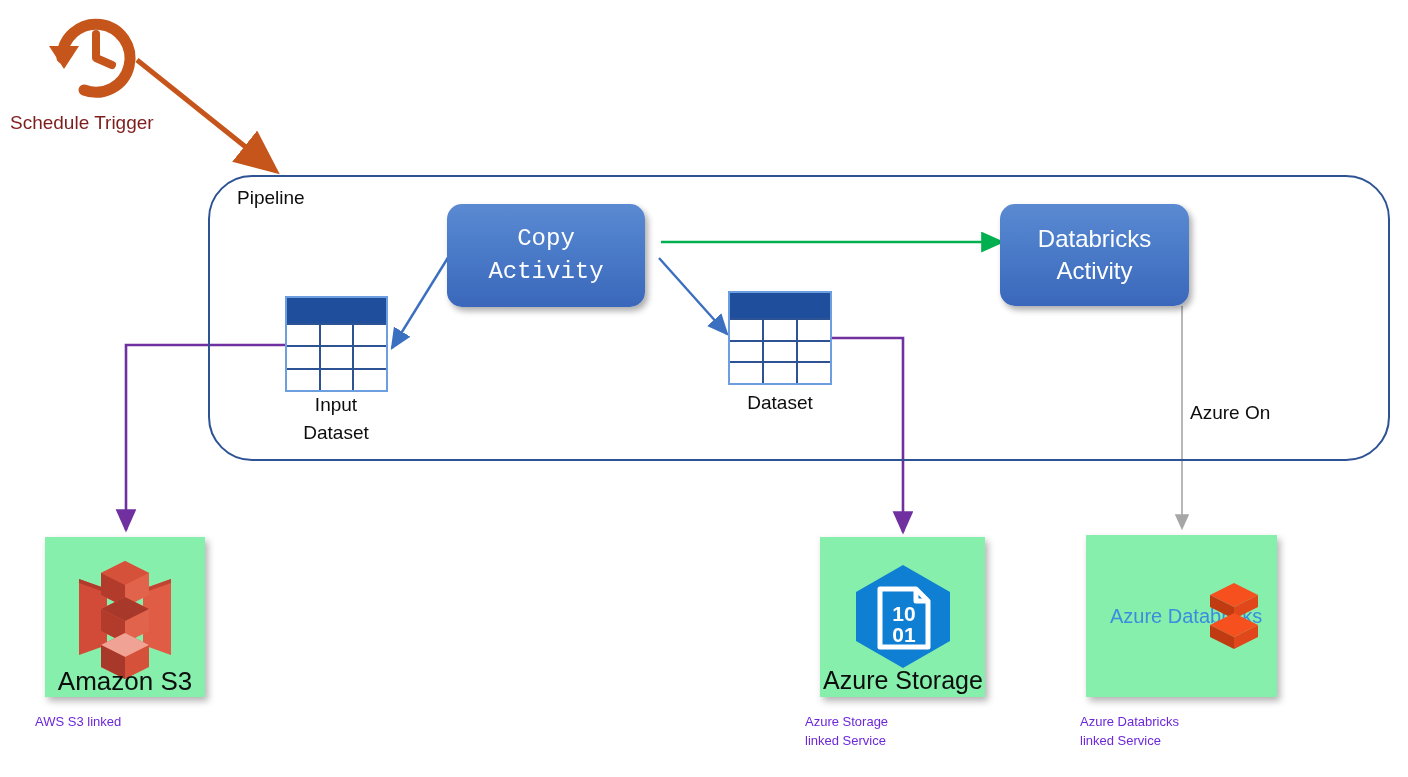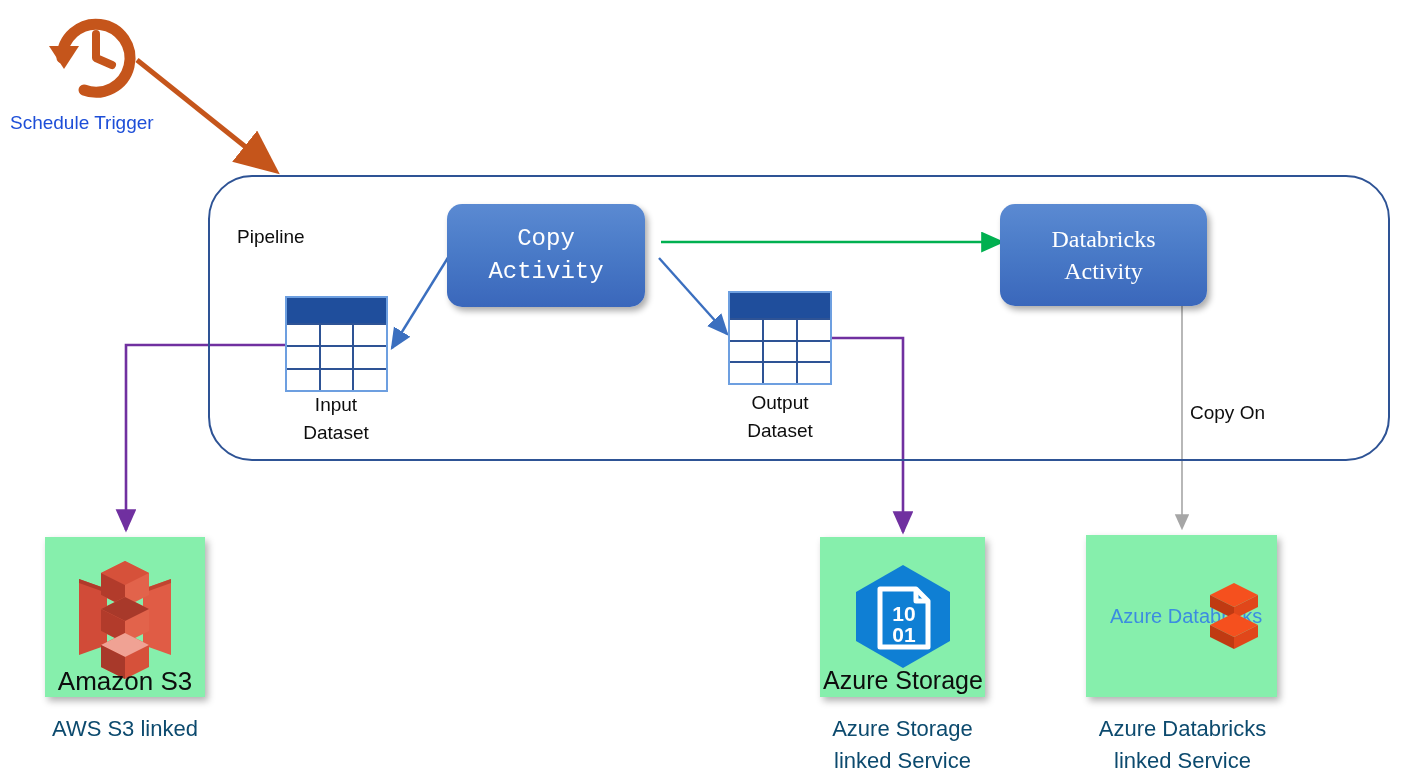--- a/index.html
+++ b/index.html
@@ -30,39 +30,38 @@
   }
 
   
   #schedule-trigger-icon {
     left: 42px; top: 6px;
     width: 108px; height: 98px;
   }
   #schedule-trigger-label {
     left: 10px; top: 112px;
     font-size: 19px;
-    color: #1d4ed8;
+    color: #7f1d1d;
     white-space: nowrap;
   }
 
   
   #pipeline-box {
     left: 208px; top: 175px;
     width: 1182px; height: 286px;
     border: 2px solid #2E5395;
     border-radius: 44px;
     box-sizing: border-box;
     background: transparent;
   }
   #pipeline-label {
     left: 237px; top: 187px;
     font-size: 19px;
     color: #0d0d0d;
     white-space: nowrap;
-    margin-top: 39px;
   }
 
   
   .activity {
     border-radius: 15px;
     background: linear-gradient(to bottom, #5b8ad2 0%, #4a7bc8 45%, #3a67bb 100%);
     box-shadow: 3px 4px 6px rgba(0,0,0,0.33);
     color: #ffffff;
     font-size: 24px;
     line-height: 1.34;
@@ -72,21 +71,21 @@
     align-items: center;
     justify-content: center;
     box-sizing: border-box;
   }
   #copy-activity {
     left: 447px; top: 204px;
     width: 198px; height: 103px; font-family: Liberation Mono, monospace;
   }
   #databricks-activity {
     left: 1000px; top: 204px;
-    width: 207px; height: 102px; font-family: Liberation Serif, serif;
+    width: 189px; height: 102px;
   }
 
   
   .dataset-table {
     border: 2px solid #6d9fe0;
     background: #ffffff;
     box-sizing: border-box;
     display: flex;
     flex-direction: column;
   }
@@ -136,23 +135,22 @@
     background: #86efac;
     box-shadow: 3px 4px 7px rgba(0,0,0,0.30);
     box-sizing: border-box;
     overflow: hidden;
   }
   #s3-tile         { left: 45px;   top: 537px; width: 160px; height: 160px; }
   #storage-tile    { left: 820px;  top: 537px; width: 165px; height: 160px; }
   #databricks-tile { left: 1086px; top: 535px; width: 191px; height: 162px; }
 
   .service-caption {
-    font-size: 22px;
-    color: #0c4a6e;
-    text-align: center;
+    font-size: 13px;
+    color: #6d28d9;
     line-height: 1.45;
   }
   #s3-caption         { left: 35px;   top: 713px; width: 180px; }
   #storage-caption    { left: 805px;  top: 713px; width: 195px; }
   #databricks-caption { left: 1080px; top: 713px; width: 205px; }
 
   .svgfill { display: block; width: 100%; height: 100%; }
 </style>
 </head>
 <body>
@@ -258,25 +256,24 @@
         <div class="tcell"></div>
       </div>
       <div class="trow">
         <div class="tcell"></div>
         <div class="tcell"></div>
         <div class="tcell"></div>
       </div>
     </div>
   </div>
   <div class="abs dataset-caption" id="output-dataset-caption">
-    <div>Output</div>
     <div>Dataset</div>
   </div>
 
-  <div class="abs" id="runs-on-label">Copy On</div>
+  <div class="abs" id="runs-on-label">Azure On</div>
 
   <div class="abs service-tile" id="s3-tile">
     <svg class="svgfill" viewBox="0 0 160 160" xmlns="http://www.w3.org/2000/svg">
 
       <polygon points="34,42 62,52 62,108 34,118" fill="#D14B38"></polygon>
       <polygon points="34,42 62,52 62,56 34,46" fill="#B03A2B"></polygon>
 
       <polygon points="126,42 98,52 98,108 126,118" fill="#E05C45"></polygon>
       <polygon points="126,42 98,52 98,56 126,46" fill="#C14430"></polygon>
 

